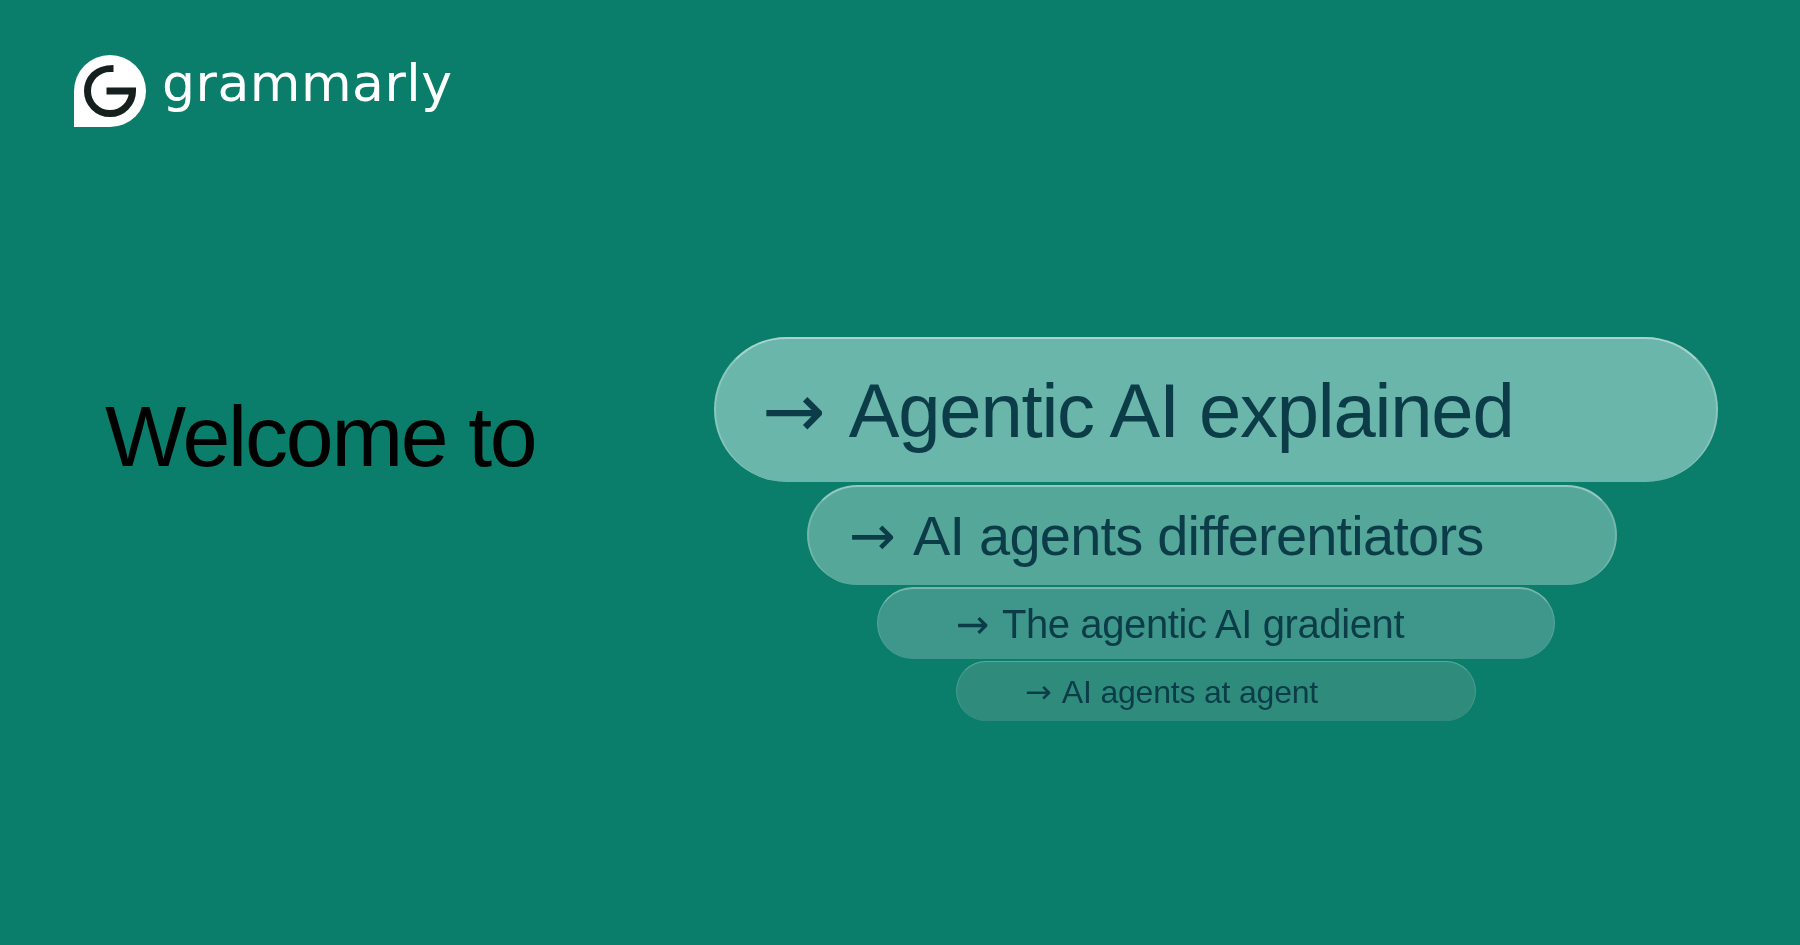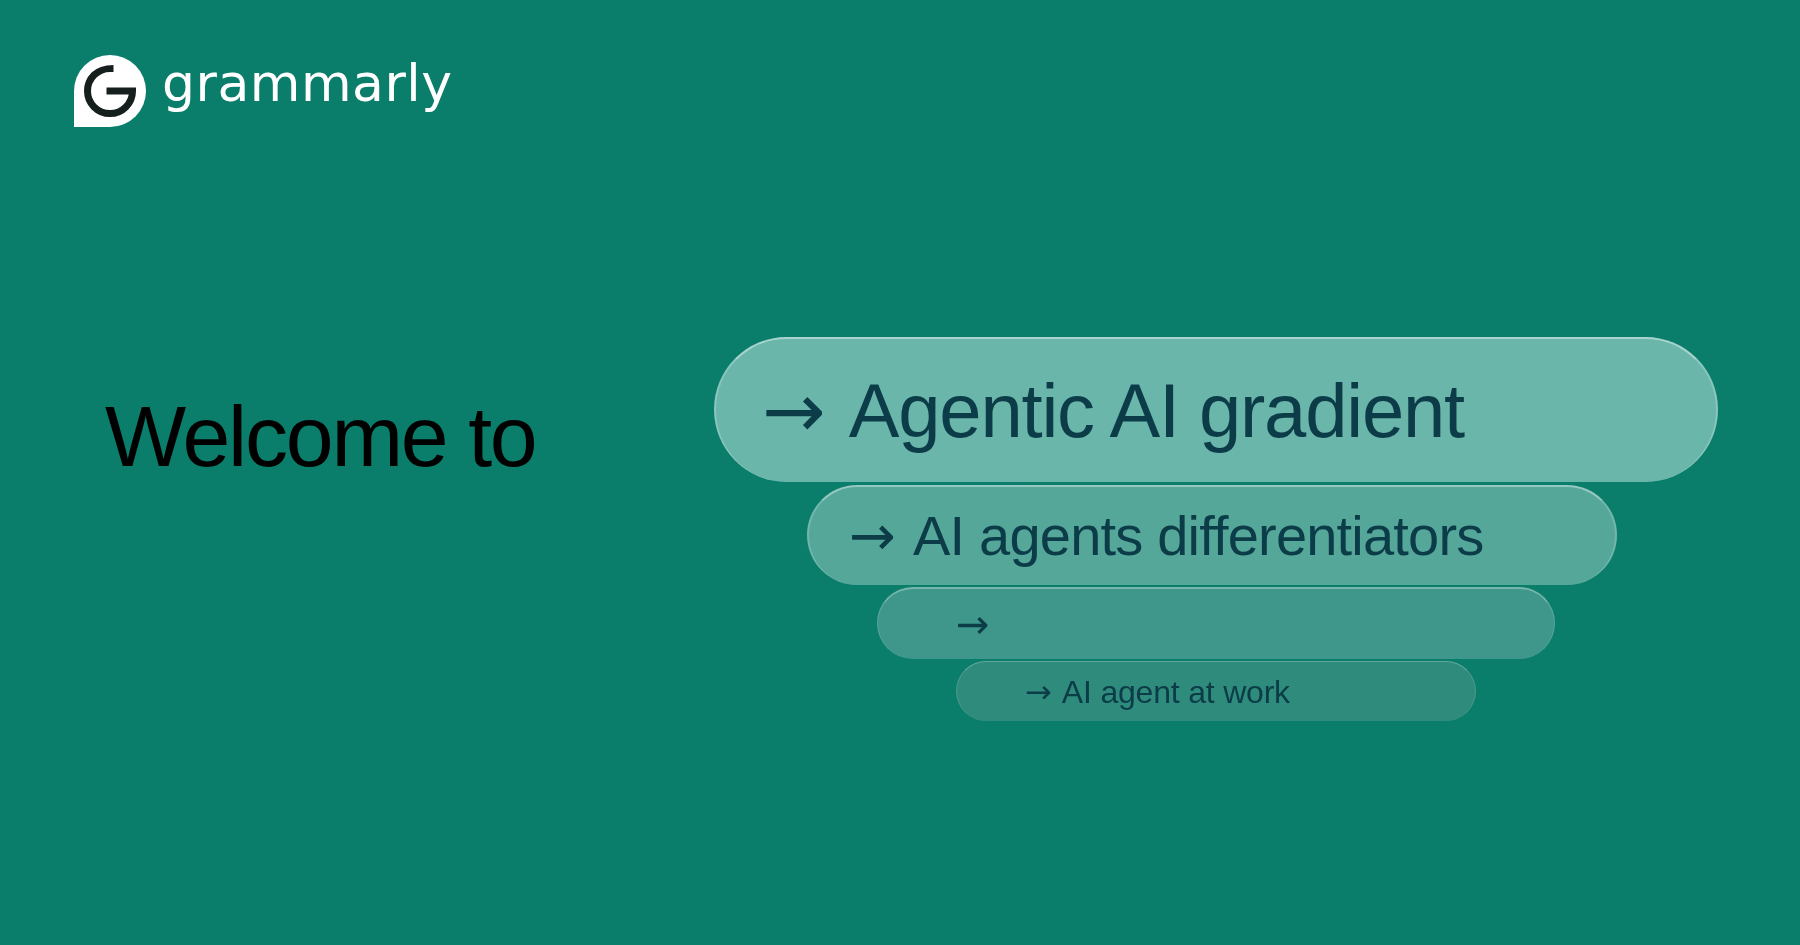--- a/index.html
+++ b/index.html
@@ -160,31 +160,32 @@
   </div>
 
   <div class="headline">
     <span class="headline-line">Welcome to</span>
   </div>
 
   <div class="pill-stack">
 
     <div class="pill pill-1" style="background: rgb(107, 182, 171); color: rgb(11, 60, 72);">
       <span class="arrow">→</span>
-      <span class="plabel">Agentic AI gradient</span>
+      <span class="plabel">Agentic AI explained</span>
     </div>
 
     <div class="pill pill-2" style="background: rgb(85, 167, 154); color: rgb(11, 60, 72);">
       <span class="arrow">→</span>
       <span class="plabel">AI agents differentiators</span>
     </div>
 
     <div class="pill pill-3" style="background: rgb(62, 151, 138); color: rgb(11, 60, 72);">
       <span class="arrow">→</span>
+      <span class="plabel">The agentic AI gradient</span>
     </div>
 
     <div class="pill pill-4" style="background: rgb(47, 140, 124); color: rgb(11, 60, 72);">
       <span class="arrow">→</span>
-      <span class="plabel">AI agent at work</span>
+      <span class="plabel">AI agents at agent</span>
     </div>
 
   </div>
 </div>
 
 </body></html>

